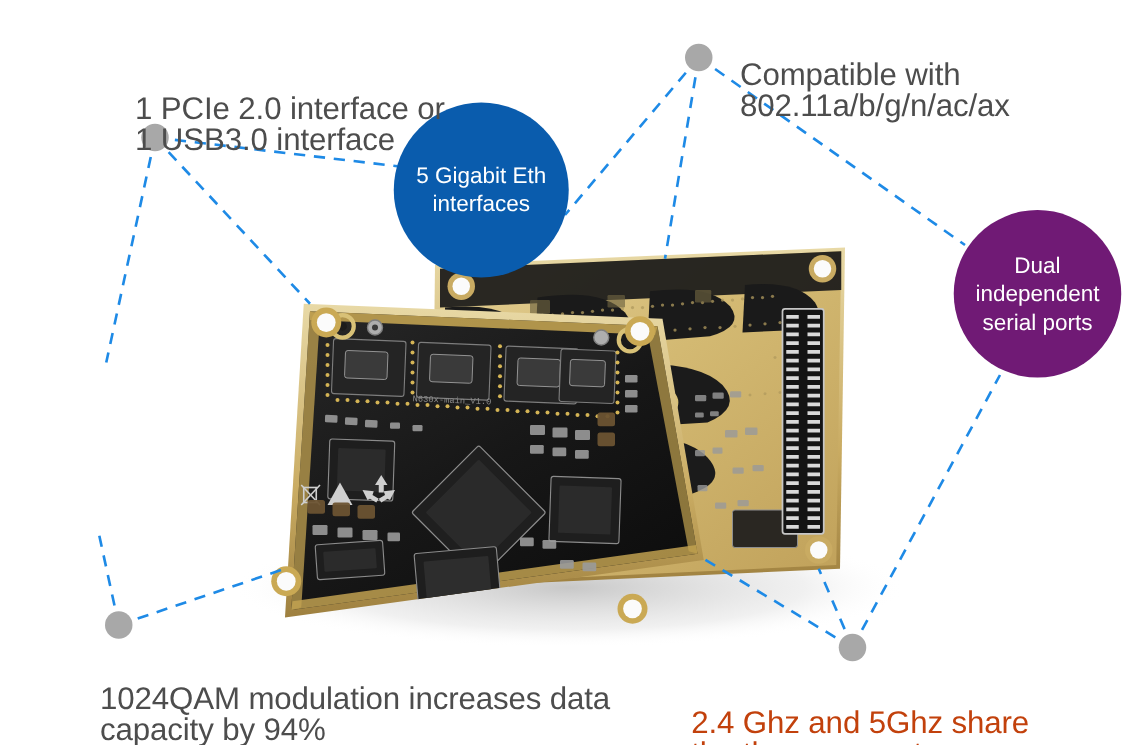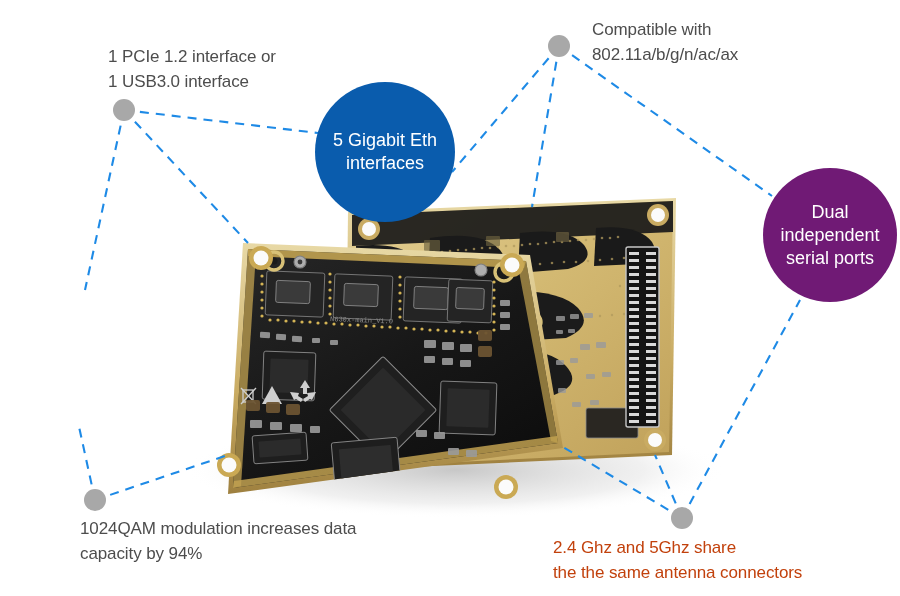--- a/index.html
+++ b/index.html
@@ -4,22 +4,22 @@
 <style>
   html,body{margin:0;padding:0;background:#ffffff;}
   body{width:900px;height:596px;overflow:hidden;
        font-family:"Liberation Sans","DejaVu Sans",sans-serif;}
   #stage{position:relative;width:900px;height:596px;background:#fff;}
 
   
   #artwork{position:absolute;left:0;top:0;width:900px;height:596px;}
 
   
-  .label{position:absolute;color:#4d4d4d;font-size:17px;line-height:25px;
-         letter-spacing:-0.1px;white-space:pre-line;}
+  .label{position:absolute;color:#4d4d4d;font-size:25px;line-height:25px;
+         letter-spacing:-0.1px;white-space:pre-line;margin-top:31px;}
 
   
   .bubble{position:absolute;border-radius:50%;background:#0a5cad;color:#ffffff;
           display:flex;align-items:center;justify-content:center;text-align:center;
           font-weight:normal;font-size:18px;line-height:23px;box-sizing:border-box;
           white-space:pre-line;}
 
   
   .hub{position:absolute;border-radius:50%;background:#a8a8a8;}
 </style>
@@ -462,21 +462,21 @@
 interfaces</div>
   <div class="bubble" style="left: 763px; top: 168px; width: 134px; height: 134px; background: #701a75; color: rgb(255, 255, 255);">Dual
 independent
 serial ports</div>
 
   <div class="hub" style="left: 113px; top: 99px; width: 22px; height: 22px; background: rgb(168, 168, 168);"></div>
   <div class="hub" style="left: 548px; top: 35px; width: 22px; height: 22px; background: rgb(168, 168, 168);"></div>
   <div class="hub" style="left: 84px; top: 489px; width: 22px; height: 22px; background: rgb(168, 168, 168);"></div>
   <div class="hub" style="left: 671px; top: 507px; width: 22px; height: 22px; background: rgb(168, 168, 168);"></div>
 
-  <div class="label" style="left: 108px; top: 44px; color: rgb(77, 77, 77);">1 PCIe 1.2 interface or
+  <div class="label" style="left: 108px; top: 44px; color: rgb(77, 77, 77);">1 PCIe 2.0 interface or
 1 USB3.0 interface</div>
   <div class="label" style="left: 592px; top: 17px; color: rgb(77, 77, 77);">Compatible with
 802.11a/b/g/n/ac/ax</div>
   <div class="label" style="left: 80px; top: 516px; color: rgb(77, 77, 77);">1024QAM modulation increases data
 capacity by 94%</div>
   <div class="label" style="left: 553px; top: 535px; color: #c2410c;">2.4 Ghz and 5Ghz share
 the the same antenna connectors</div>
 
 </div>
 

